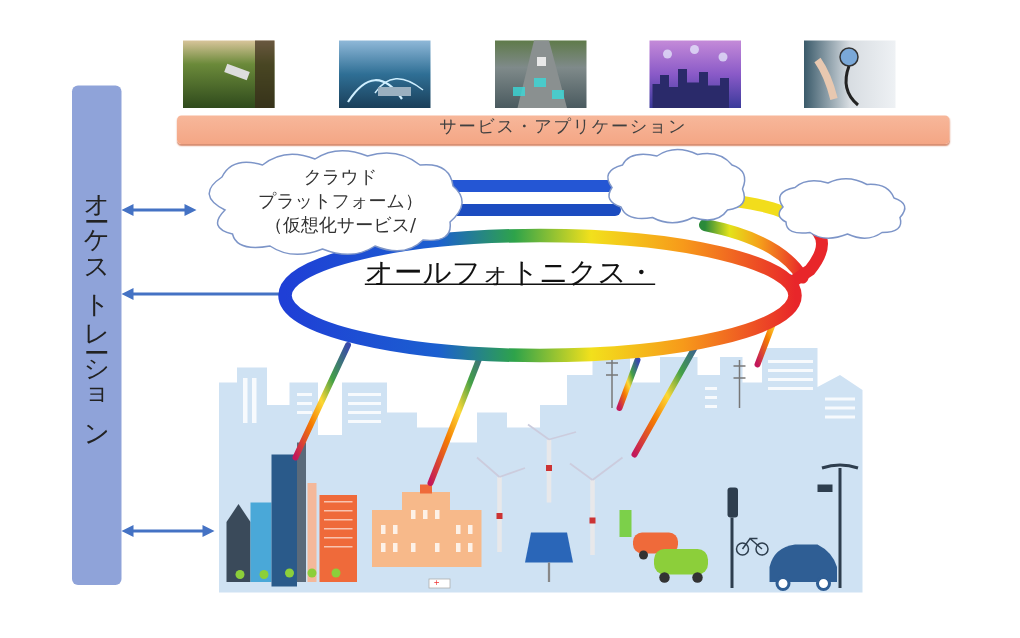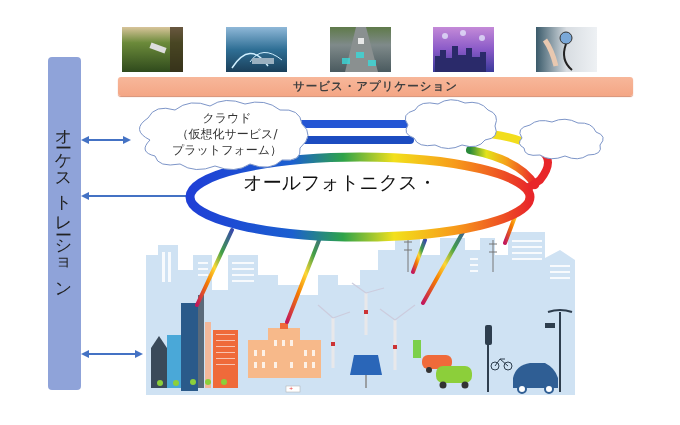--- a/index.html
+++ b/index.html
@@ -2,32 +2,32 @@
 <html><head>
 <meta charset="utf-8">
 <style>
   html, body { margin:0; padding:0; background:#ffffff; }
   body { width:680px; height:425px; position:relative; overflow:hidden;
          font-family:"DejaVu Sans", "Liberation Sans", sans-serif; }
   .abs { position:absolute; }
   .svc-bar { position:absolute; left:118px; top:77px; width:515px; height:19px;
              background:linear-gradient(#f7b79a,#f4a685); border-radius:3px;
              box-shadow:0 1px 1px #d88d70;
-             display:flex; align-items:center; justify-content:center;
-             font-size:11.5px; color:#404040; letter-spacing:1px;font-weight:bold; }
+             display:flex; align-items:flex-start; justify-content:center;
+             font-size:11.5px; color:#404040; letter-spacing:1px; }
   .orch { position:absolute; left:48px; top:57px; width:33px; height:333px;
           background:#8fa3d9; border-radius:4px; }
   .orch-text { position:absolute; left:0; top:60px; width:33px;
                writing-mode:vertical-rl; text-orientation:upright;
                font-size:17px; color:#222; letter-spacing:2px;
                display:flex; align-items:center; }
   .cloud-text { position:absolute; left:152px; top:110px; width:150px;
                 font-size:12px; line-height:16px; text-align:center; color:#333; }
   .net-text { position:absolute; left:240px; top:168px; width:200px; text-align:center;
-              font-size:19px; line-height:28px; color:#111; }
+              font-size:19px; line-height:28px; color:#111;text-decoration:underline; }
 </style>
 </head>
 <body>
 
 <svg class="abs" style="left:0;top:0" width="680" height="425">
   <defs>
     <linearGradient id="rainbow" x1="0" y1="0" x2="1" y2="0">
       <stop offset="0" stop-color="#1f3fd6"></stop>
       <stop offset="0.3" stop-color="#1b5fd0"></stop>
       <stop offset="0.45" stop-color="#2ea34a"></stop>
@@ -299,19 +299,19 @@
 <div class="svc-bar">
   <span>サービス・アプリケーション</span>
 </div>
 
 <div class="orch">
   <div class="orch-text">オーケストレーション</div>
 </div>
 
 <div class="cloud-text">
   <div>クラウド</div>
+  <div>プラットフォーム）</div>
   <div>（仮想化サービス/</div>
-  <div>プラットフォーム）</div>
 </div>
 
 <div class="net-text">
   <div>オールフォトニクス・</div>
 </div>
 
 </body></html>

